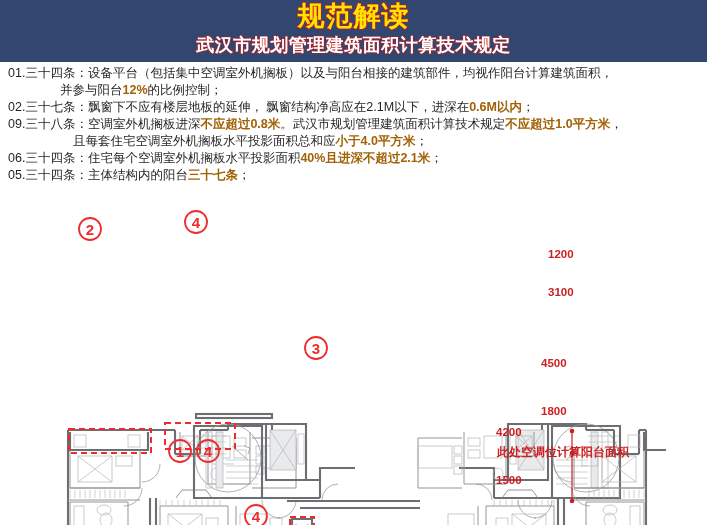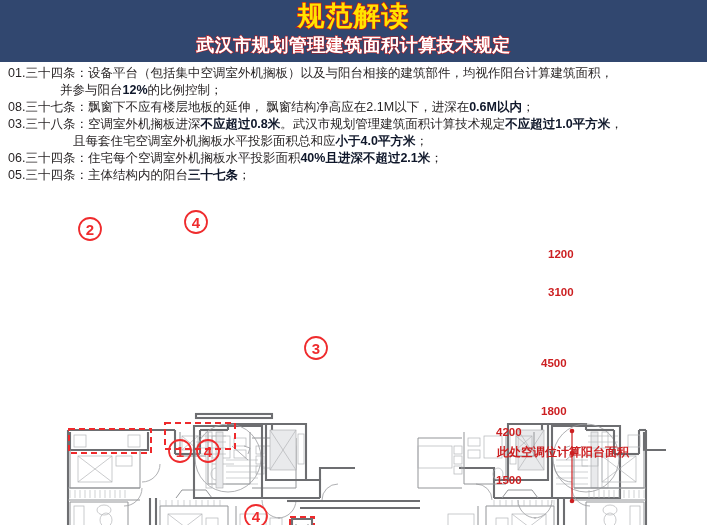--- a/index.html
+++ b/index.html
@@ -37,21 +37,21 @@
   #rules{
     position:absolute;left:0;top:63px;width:597px;height:125px;
     background:#ffffff;
   }
   .rule-line{
     position:absolute;left:8px;
     font-size:12.5px;line-height:14px;color:#231f20;
     white-space:nowrap;
   }
   .rule-line.indent{left:60px;}
-  .hl{color:#0f172a;font-weight:bold;}
+  .hl{color:#a16207;font-weight:bold;}
   
   #plan-wrap{
     position:absolute;left:0;top:188px;width:707px;height:337px;
     background:#ffffff;
   }
   #plan-svg{display:block;}
   
   .marker circle{fill:none;stroke:#ef2b2d;stroke-width:1.8;}
   .marker text{fill:#ef2b2d;font-family:"Liberation Sans",sans-serif;
     font-size:15px;font-weight:bold;text-anchor:middle;}
@@ -74,22 +74,22 @@
 <body>
 
 <div id="header">
   <div id="subtitle">武汉市规划管理建筑面积计算技术规定</div>
   <div id="title">规范解读</div>
 </div>
 
 <div id="rules">
     <div class="rule-line" style="top: 3px;"><span>01.三十四条：</span><span>设备平台（包括集中空调室外机搁板）以及与阳台相接的建筑部件，均视作阳台计算建筑面积，</span></div>
     <div class="rule-line indent" style="top: 20px;"><span>并参与阳台</span><span class="hl">12%</span><span>的比例控制；</span></div>
-    <div class="rule-line" style="top: 37px;"><span>08.三十七条：</span><span>飘窗下不应有楼层地板的延伸， 飘窗结构净高应在2.1M以下，进深在</span><span class="hl">0.6M以内</span><span>；</span></div>
-    <div class="rule-line" style="top: 54px;"><span>03.三十八条：</span><span>空调室外机搁板进深</span><span class="hl">不应超过0.8米</span><span>。武汉市规划管理建筑面积计算技术规定</span><span class="hl">不应超过1.0平方米</span><span>，</span></div>
+    <div class="rule-line" style="top: 37px;"><span>02.三十七条：</span><span>飘窗下不应有楼层地板的延伸， 飘窗结构净高应在2.1M以下，进深在</span><span class="hl">0.6M以内</span><span>；</span></div>
+    <div class="rule-line" style="top: 54px;"><span>09.三十八条：</span><span>空调室外机搁板进深</span><span class="hl">不应超过0.8米</span><span>。武汉市规划管理建筑面积计算技术规定</span><span class="hl">不应超过1.0平方米</span><span>，</span></div>
     <div class="rule-line indent" style="top: 71px; margin-left: 13px;"><span>且每套住宅空调室外机搁板水平投影面积总和应</span><span class="hl">小于4.0平方米</span><span>；</span></div>
     <div class="rule-line" style="top: 88px;"><span>06.三十四条：</span><span>住宅每个空调室外机搁板水平投影面积</span><span class="hl">40%且进深不超过2.1米</span><span>；</span></div>
     <div class="rule-line" style="top: 105px;"><span>05.三十四条：</span><span>主体结构内的阳台</span><span class="hl">三十七条</span><span>；</span></div>
   </div>
 
 <div id="plan-wrap">
 <svg id="plan-svg" width="707" height="337" viewBox="0 0 707 337">
 
   <g>
 

